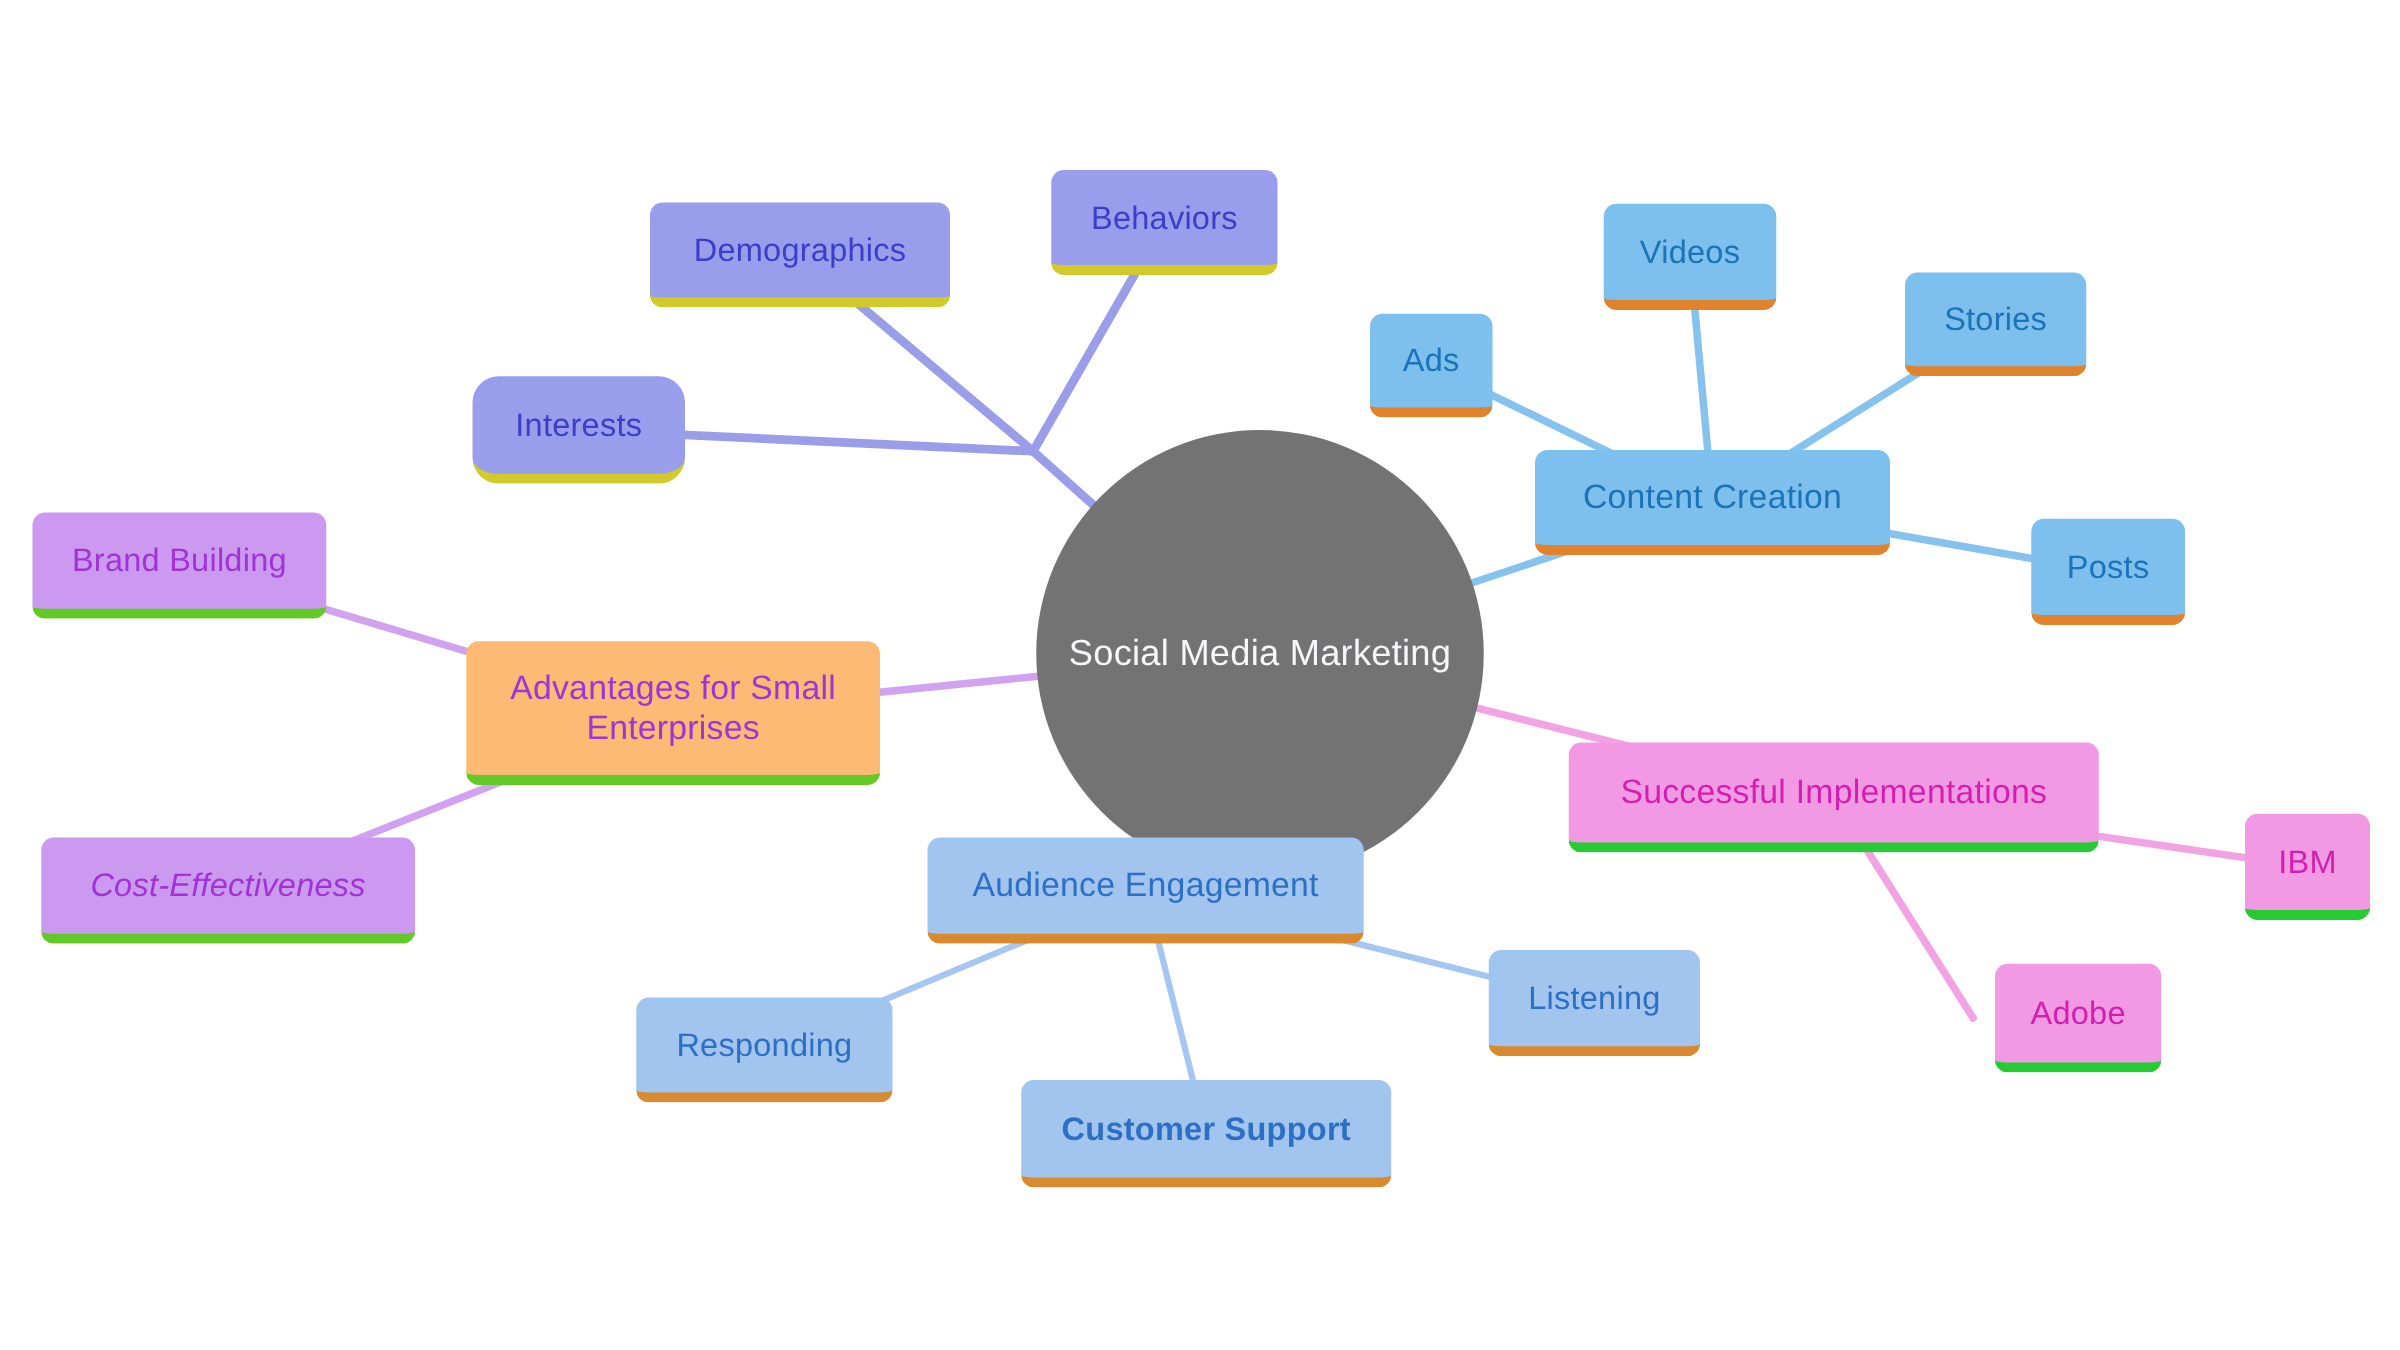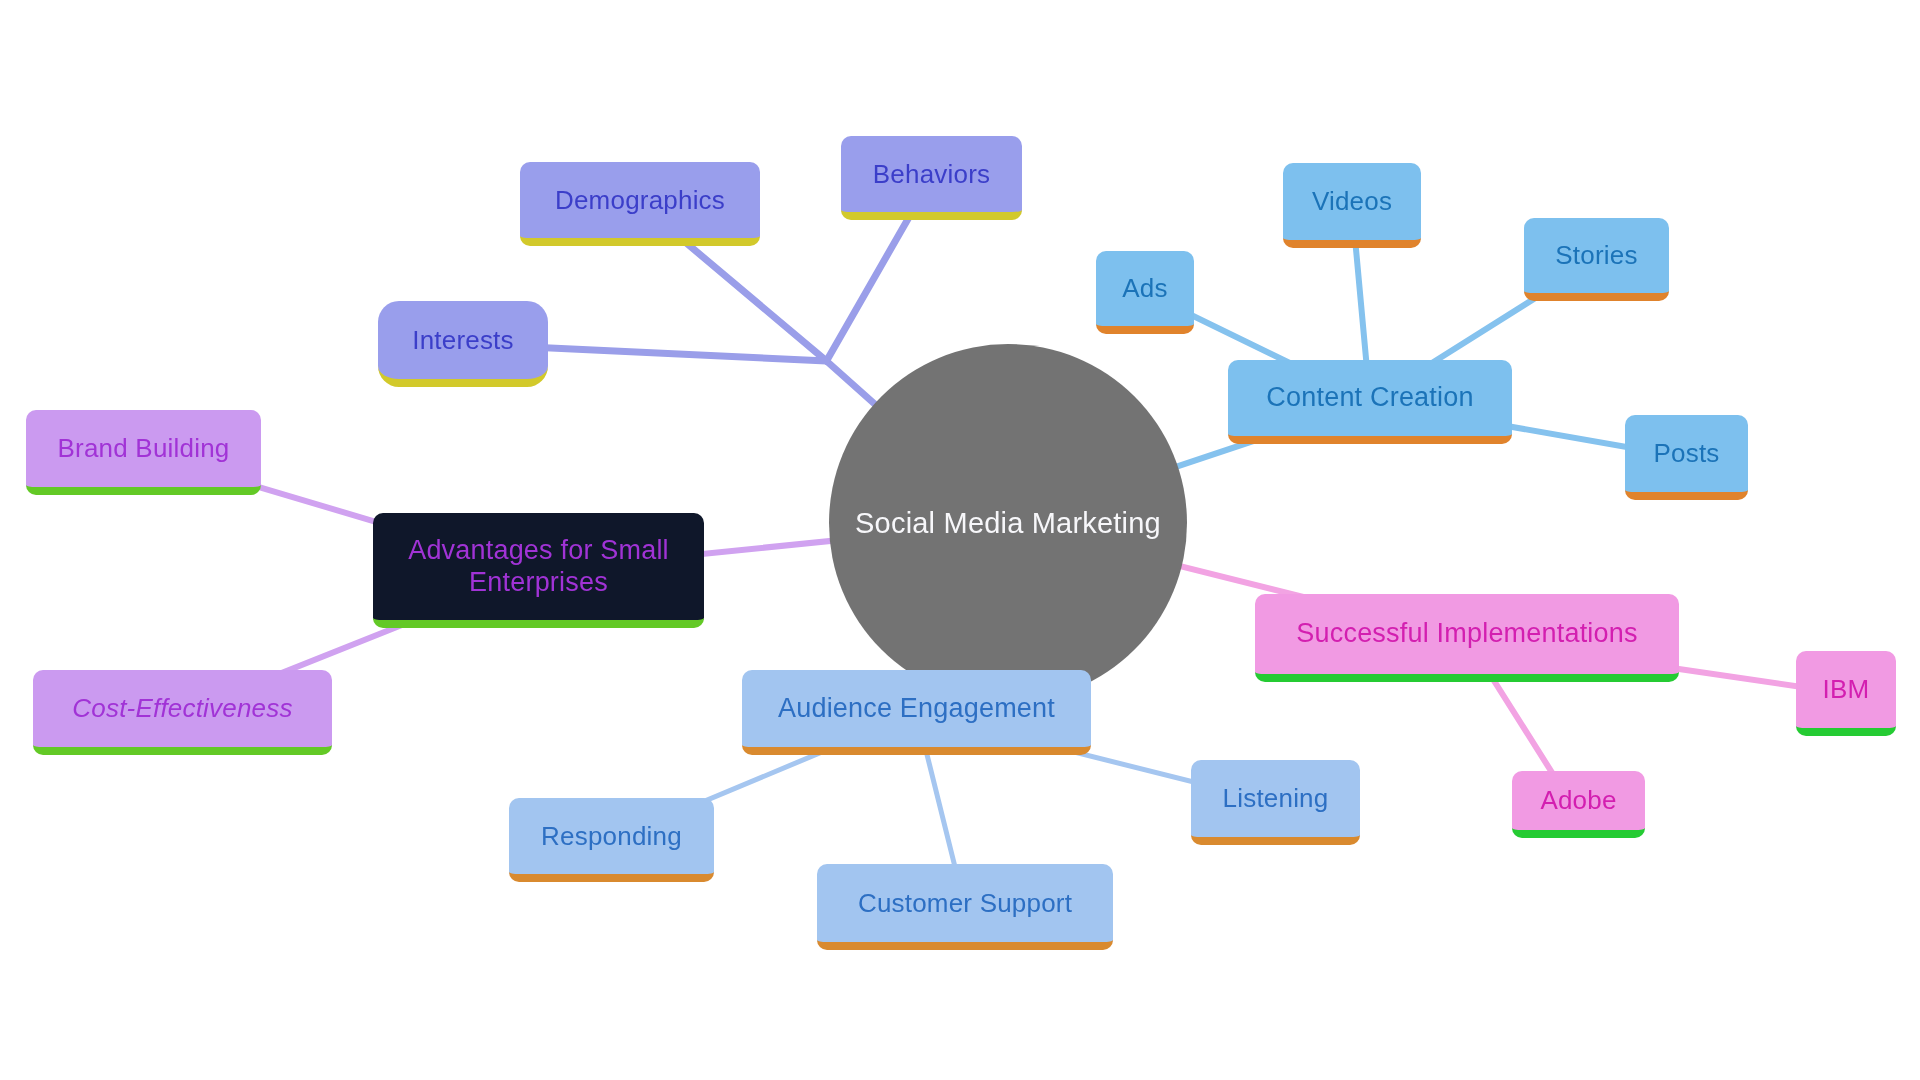--- a/index.html
+++ b/index.html
@@ -77,23 +77,23 @@
   <div class="center-topic" id="center-topic" style="left: 829px; top: 344px; width: 358px; height: 358px; background: #737373; color: rgb(247, 247, 250); font-size: 29px;">Social Media Marketing</div>
 
     <div class="node" style="left: 520px; top: 162px; width: 240px; height: 84px; background: rgb(153, 158, 236); color: rgb(59, 62, 201); font-size: 26px; border-bottom: 8px solid rgb(210, 201, 43);">Demographics</div>
     <div class="node" style="left: 841px; top: 136px; width: 181px; height: 84px; background: rgb(153, 158, 236); color: rgb(59, 62, 201); font-size: 26px; border-bottom: 8px solid rgb(210, 201, 43);">Behaviors</div>
     <div class="node" style="left: 378px; top: 301px; width: 170px; height: 86px; background: rgb(153, 158, 236); color: rgb(59, 62, 201); font-size: 26px; border-bottom: 8px solid rgb(210, 201, 43); border-radius: 21px;">Interests</div>
     <div class="node" style="left: 1228px; top: 360px; width: 284px; height: 84px; background: rgb(125, 192, 238); color: rgb(27, 115, 184); font-size: 27px; border-bottom: 8px solid rgb(224, 131, 44);">Content Creation</div>
     <div class="node" style="left: 1096px; top: 251px; width: 98px; height: 83px; background: rgb(125, 192, 238); color: rgb(27, 115, 184); font-size: 26px; border-bottom: 8px solid rgb(224, 131, 44);">Ads</div>
     <div class="node" style="left: 1283px; top: 163px; width: 138px; height: 85px; background: rgb(125, 192, 238); color: rgb(27, 115, 184); font-size: 26px; border-bottom: 8px solid rgb(224, 131, 44);">Videos</div>
     <div class="node" style="left: 1524px; top: 218px; width: 145px; height: 83px; background: rgb(125, 192, 238); color: rgb(27, 115, 184); font-size: 26px; border-bottom: 8px solid rgb(224, 131, 44);">Stories</div>
     <div class="node" style="left: 1625px; top: 415px; width: 123px; height: 85px; background: rgb(125, 192, 238); color: rgb(27, 115, 184); font-size: 26px; border-bottom: 8px solid rgb(224, 131, 44);">Posts</div>
-    <div class="node" style="left: 373px; top: 513px; width: 331px; height: 115px; background: #0f172a; color: rgb(161, 51, 214); font-size: 27px; border-bottom: 8px solid rgb(99, 201, 38);">Advantages for Small Enterprises</div>
+    <div class="node" style="left: 373px; top: 513px; width: 331px; height: 115px; background: #fdba74; color: rgb(161, 51, 214); font-size: 27px; border-bottom: 8px solid rgb(99, 201, 38);">Advantages for Small Enterprises</div>
     <div class="node" style="left: 26px; top: 410px; width: 235px; height: 85px; background: rgb(203, 154, 240); color: rgb(161, 51, 214); font-size: 26px; border-bottom: 8px solid rgb(99, 201, 38);">Brand Building</div>
     <div class="node" style="left: 33px; top: 670px; width: 299px; height: 85px; background: rgb(203, 154, 240); color: rgb(161, 51, 214); font-size: 26px; border-bottom: 8px solid rgb(99, 201, 38); font-style: italic;">Cost-Effectiveness</div>
     <div class="node" style="left: 1255px; top: 594px; width: 424px; height: 88px; background: rgb(241, 154, 227); color: rgb(211, 31, 176); font-size: 27px; border-bottom: 8px solid rgb(37, 203, 51);">Successful Implementations</div>
     <div class="node" style="left: 1796px; top: 651px; width: 100px; height: 85px; background: rgb(241, 154, 227); color: rgb(211, 31, 176); font-size: 26px; border-bottom: 8px solid rgb(37, 203, 51);">IBM</div>
-    <div class="node" style="left: 1512px; top: 771px; width: 133px; height: 67px; background: rgb(241, 154, 227); color: rgb(211, 31, 176); font-size: 26px; border-bottom: 8px solid rgb(37, 203, 51);">Adobe</div>
+    <div class="node" style="left: 1596px; top: 771px; width: 133px; height: 87px; background: rgb(241, 154, 227); color: rgb(211, 31, 176); font-size: 26px; border-bottom: 8px solid rgb(37, 203, 51);">Adobe</div>
     <div class="node" style="left: 742px; top: 670px; width: 349px; height: 85px; background: rgb(162, 197, 240); color: rgb(45, 111, 195); font-size: 27px; border-bottom: 8px solid rgb(217, 138, 47);">Audience Engagement</div>
     <div class="node" style="left: 509px; top: 798px; width: 205px; height: 84px; background: rgb(162, 197, 240); color: rgb(45, 111, 195); font-size: 26px; border-bottom: 8px solid rgb(217, 138, 47);">Responding</div>
-    <div class="node" style="left: 817px; top: 864px; width: 296px; height: 86px; background: rgb(162, 197, 240); color: rgb(45, 111, 195); font-size: 26px; border-bottom: 8px solid rgb(217, 138, 47);">Customer Support</div>
+    <div class="node" style="left: 817px; top: 864px; width: 296px; height: 86px; background: rgb(162, 197, 240); color: rgb(45, 111, 195); font-size: 26px; border-bottom: 8px solid rgb(217, 138, 47); font-weight: bold;">Customer Support</div>
     <div class="node" style="left: 1191px; top: 760px; width: 169px; height: 85px; background: rgb(162, 197, 240); color: rgb(45, 111, 195); font-size: 26px; border-bottom: 8px solid rgb(217, 138, 47);">Listening</div>
   </div>
 
 </body></html>

